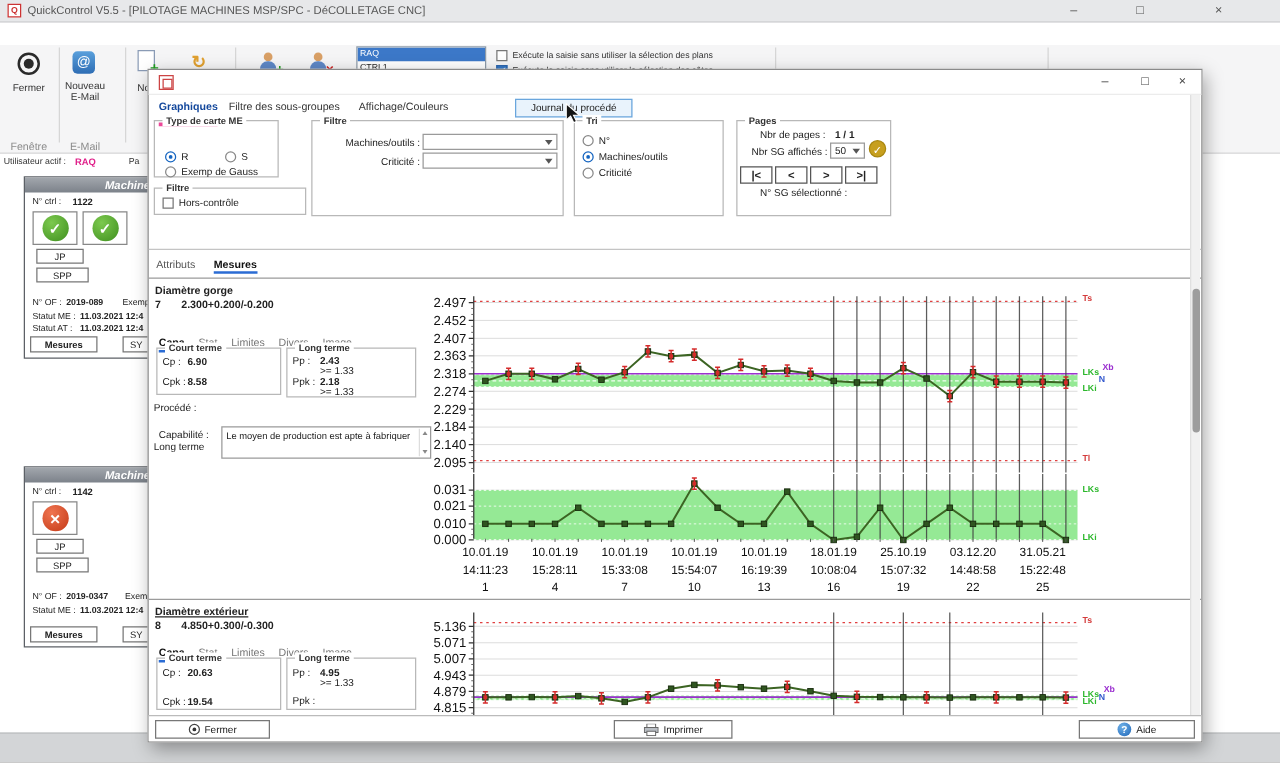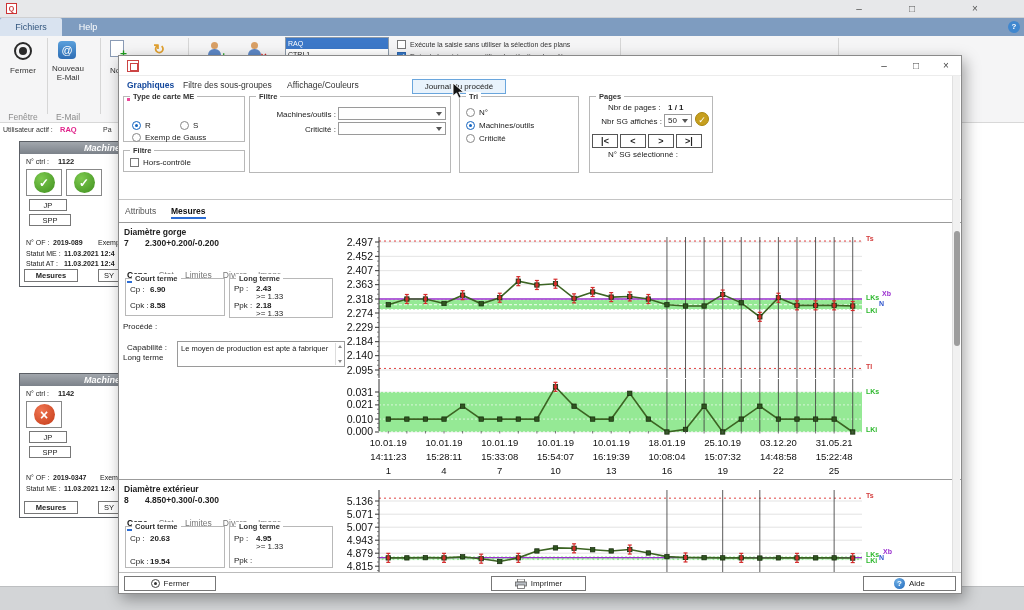--- a/index.html
+++ b/index.html
@@ -109,30 +109,26 @@
   .qico::after{content:"?";}
   .bstrip{position:absolute;left:0;top:586px;width:1024px;height:24px;background:#d3d5d7;border-top:1px solid #bdbfc1;}
 </style>
 </head>
 <body>
 
 <div class="screen">
 
   <div class="titlebar">
     <div class="appicon">Q</div>
+    <div class="abs" style="left:22px;top:3px;font-size:9px;color:#555;">QuickControl V5.5 - [PILOTAGE MACHINES MSP/SPC - DéCOLLETAGE CNC]</div>
     <div class="wctl" style="left:841px;">–</div>
     <div class="wctl" style="left:894px;">□</div>
     <div class="wctl" style="left:957px;">×</div>
   </div>
 
-  <div class="menubar">
-    <div class="mtab active" style="left:0;width:62px;">Fichiers</div>
-    <div class="mtab plain" style="left:62px;width:52px;">Help</div>
-    <div class="helpq">?</div>
-  </div>
 
   <div class="ribbon">
     <div class="powerico" style="left:14px;top:6px;"></div>
     <div class="riblabel" style="left:0px;top:30px;width:46px;">Fermer</div>
     <div class="vsep" style="left:47px;"></div>
     <div class="atico" style="left:58px;top:5px;"></div>
     <div class="riblabel" style="left:47px;top:28px;width:42px;">Nouveau
 E-Mail</div>
     <div class="vsep" style="left:100px;"></div>
     <div class="docico" style="left:110px;top:4px;"></div>
@@ -214,21 +210,21 @@
       <div class="dctl" style="left:750px;">–</div>
       <div class="dctl" style="left:782px;">□</div>
       <div class="dctl" style="left:812px;">×</div>
     </div>
 
     <div class="dtab active" style="left:8px;">Graphiques</div>
     <div class="dtab" style="left:64px;">Filtre des sous-groupes</div>
     <div class="dtab" style="left:168px;">Affichage/Couleurs</div>
     <div class="jbtn" style="left:293px;top:23px;width:94px;height:15px;">Journal du procédé</div>
 
-    <div class="gbox" style="left:4px;top:40px;width:122px;height:46px;">
+    <div class="gbox" style="left:4px;top:40px;width:100px;height:46px;">
       <span class="legend">Type de carte ME</span>
       <span class="radio sel" style="left:8px;top:24px;"></span>
       <span class="t8" style="left:21px;top:24px;">R</span>
       <span class="radio" style="left:56px;top:24px;"></span>
       <span class="t8" style="left:69px;top:24px;">S</span>
       <span class="radio" style="left:8px;top:36px;"></span>
       <span class="t8" style="left:21px;top:36px;">Exemp de Gauss</span>
     </div>
 
     <div class="gbox" style="left:4px;top:94px;width:122px;height:22px;">
@@ -618,21 +614,21 @@
         <div class="xl" style="left: 403.404px; top: 0px;">03.12.20</div>
         <div class="xl" style="left: 403.404px; top: 14px;">14:48:58</div>
         <div class="xl" style="left: 403.404px; top: 28px;">22</div>
         <div class="xl" style="left: 459.135px; top: 0px;">31.05.21</div>
         <div class="xl" style="left: 459.135px; top: 14px;">15:22:48</div>
         <div class="xl" style="left: 459.135px; top: 28px;">25</div>
       </div>
 
     <div class="hline" style="top:423px;background:#9b9b9b;"></div>
 
-    <div class="t85 b" style="left:5px;top:428px;">Diamètre extérieur</div>
+    <div class="t85 b" style="left:5px;top:428px;text-decoration:underline;">Diamètre extérieur</div>
     <div class="t85 b" style="left:5px;top:439px;">8</div>
     <div class="t85 b" style="left:26px;top:439px;">4.850+0.300/-0.300</div>
     <div class="abs" style="left:8px;top:456px;"><span class="ctab active">Capa</span><span class="ctab">Stat</span><span class="ctab">Limites</span><span class="ctab">Divers</span><span class="ctab">Image</span></div>
     <div class="gbox" style="left:6px;top:470px;width:100px;height:42px;">
       <span class="legend">Court terme</span>
       <span class="t8" style="left:4px;top:7px;">Cp :</span>
       <span class="t8 b" style="left:24px;top:7px;">20.63</span>
       <span class="t8" style="left:4px;top:30px;">Cpk :</span>
       <span class="t8 b" style="left:24px;top:30px;">19.54</span>
     </div>

